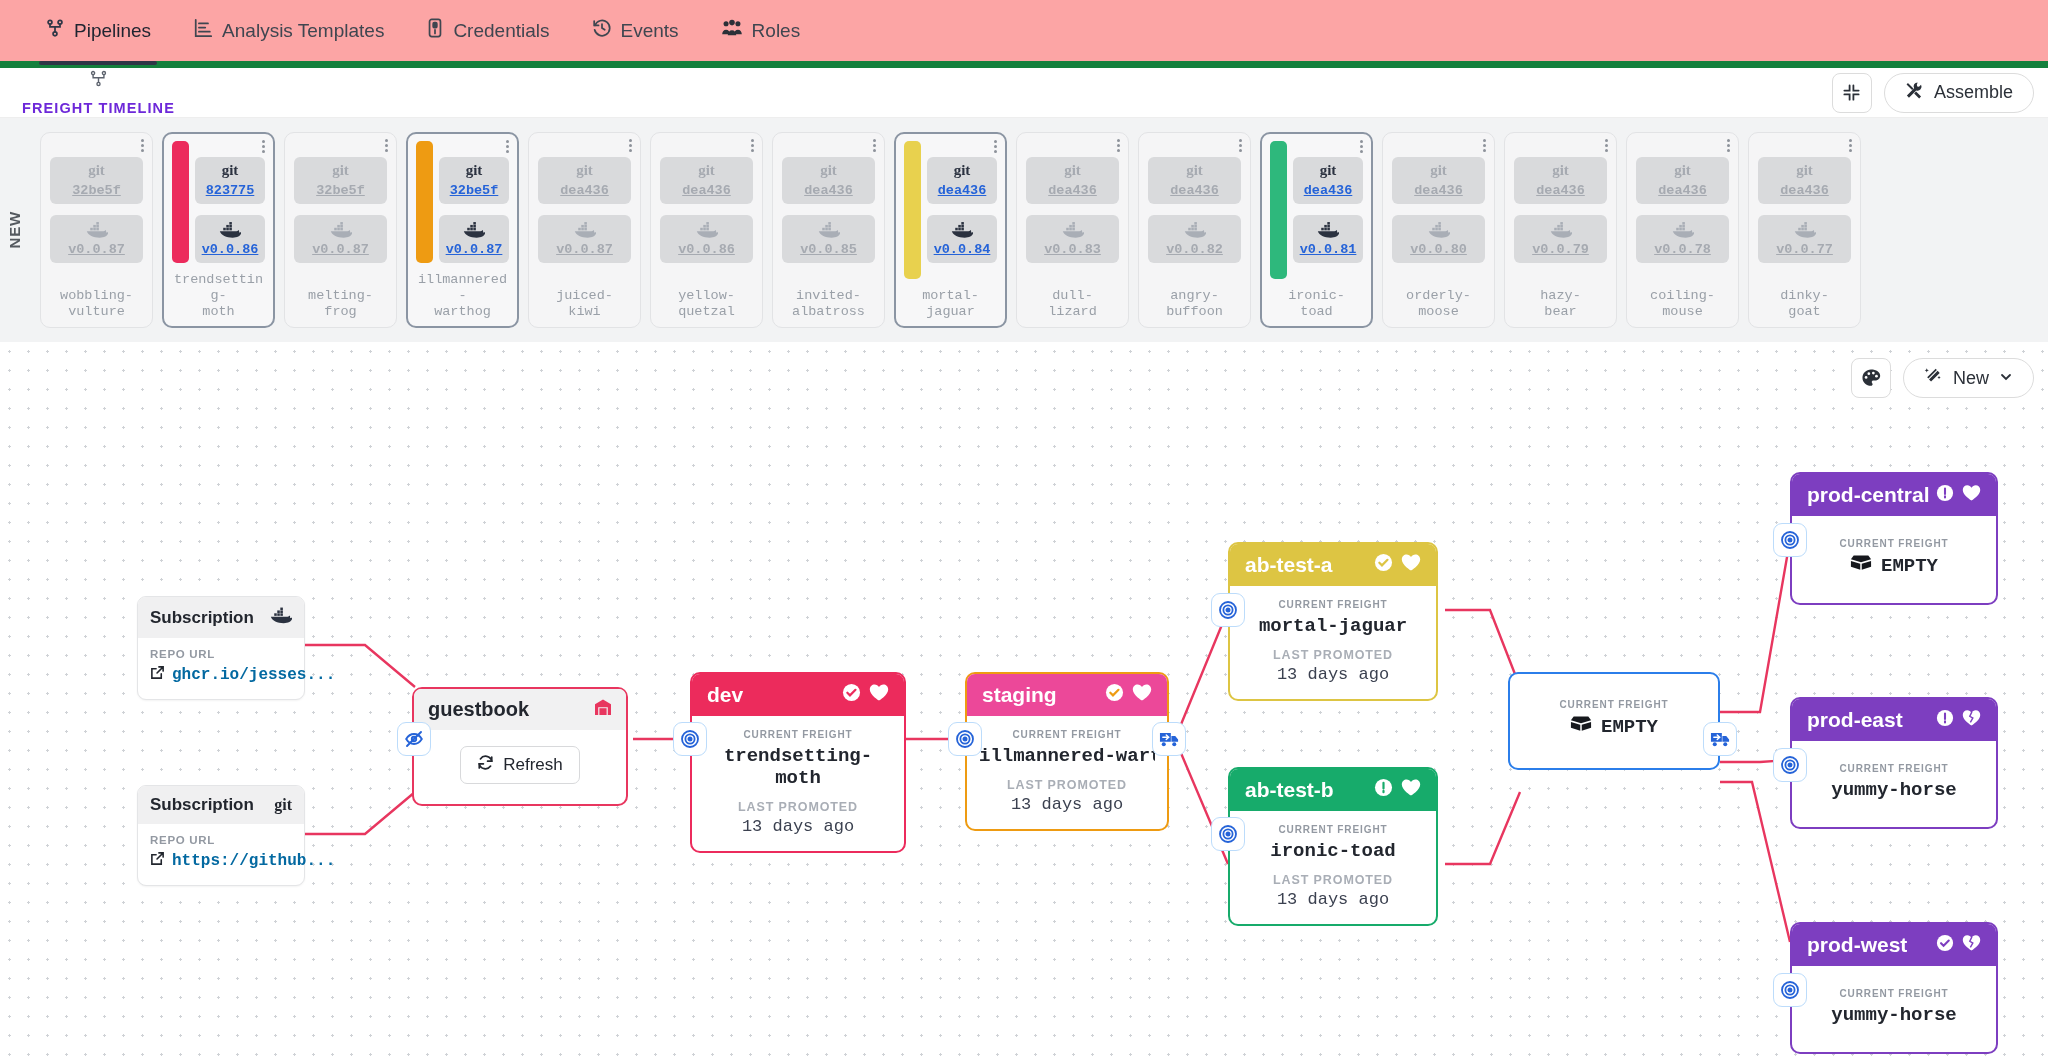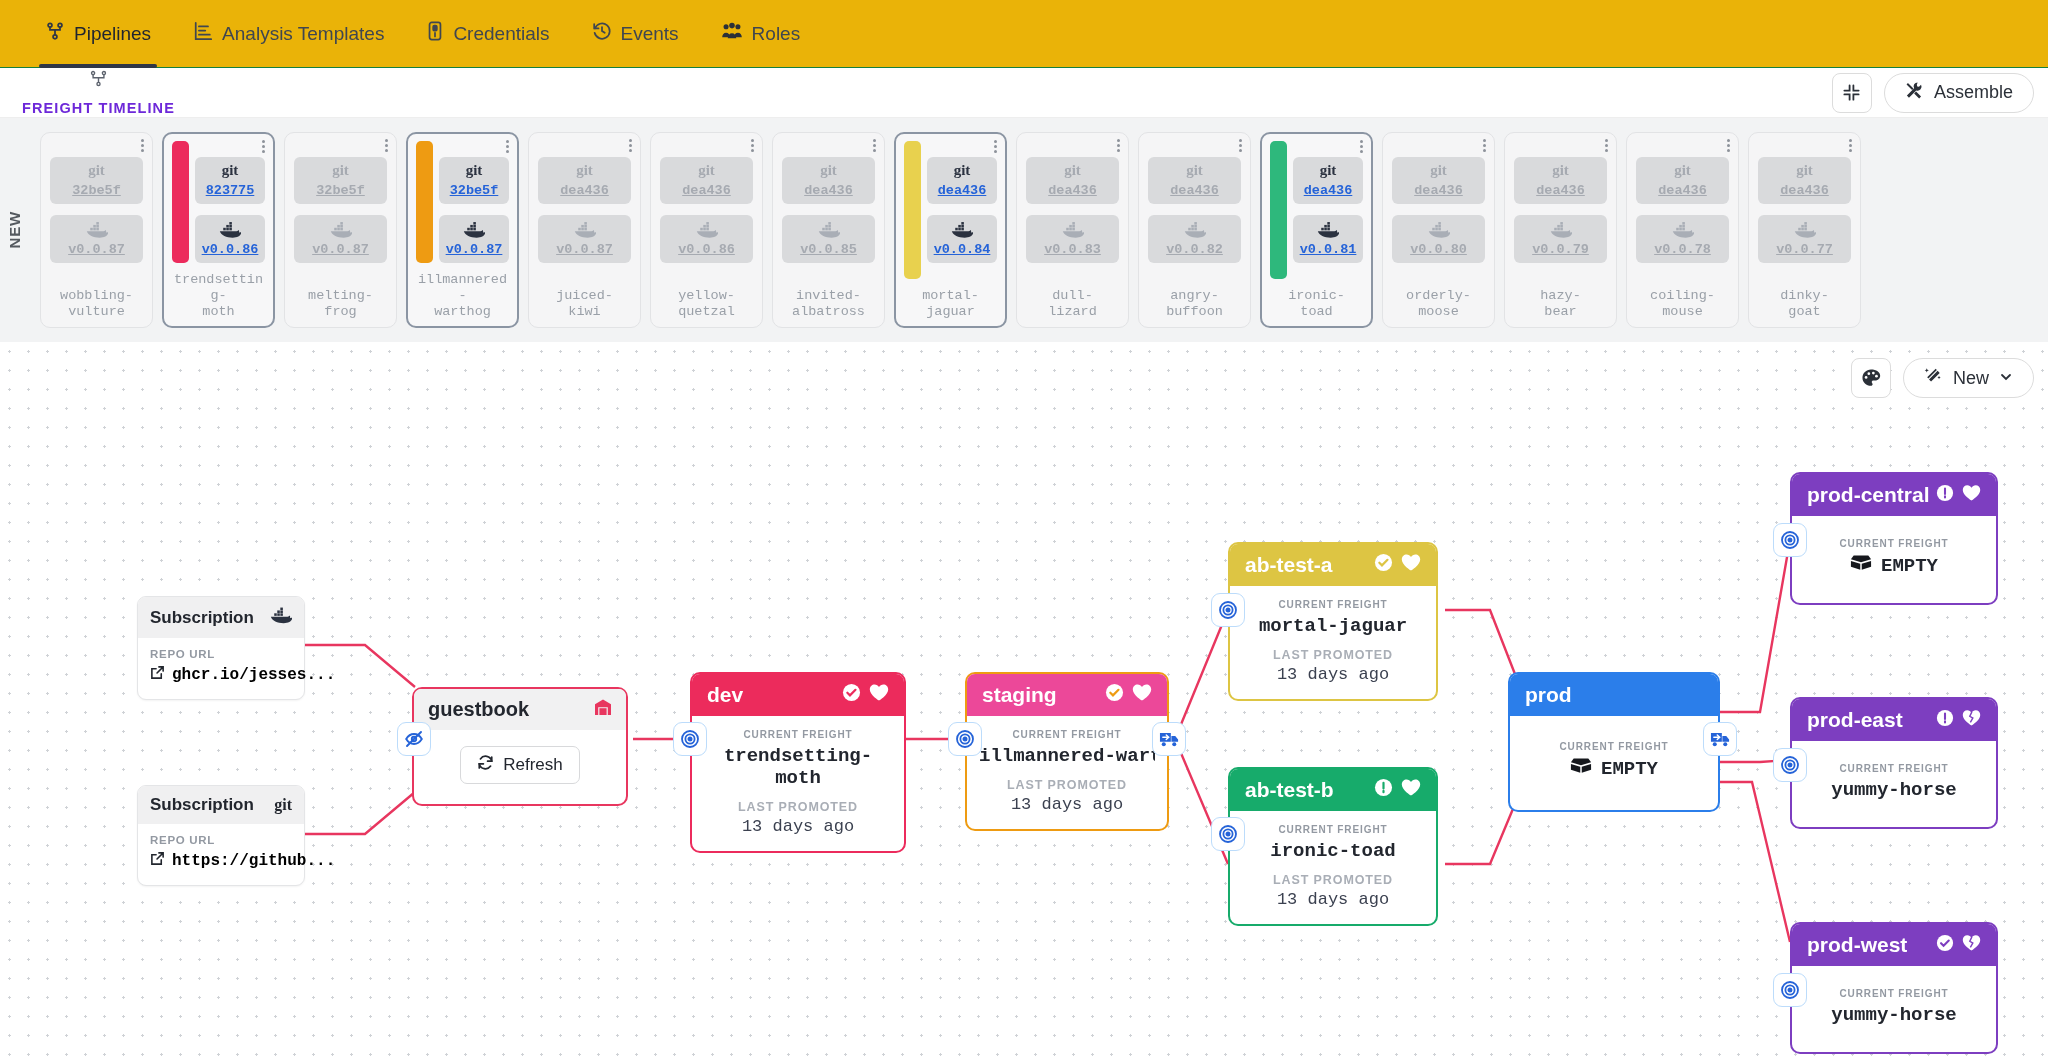--- a/index.html
+++ b/index.html
@@ -5,22 +5,22 @@
   * { box-sizing: border-box; margin: 0; padding: 0; }
   html, body {
     width: 2048px; height: 1064px;
     font-family: "Liberation Sans", sans-serif;
     background: #ffffff; overflow: hidden;
   }
 
   
   .topnav {
     height: 68px; display: flex; align-items: center;
-    padding: 0 24px; border-bottom: 1px solid #15803d;
-    background: #eab308; position: relative;
+    padding: 0 24px; border-bottom: 7px solid #15803d;
+    background: #fca5a5; position: relative;
   }
   .navtab {
     display: flex; align-items: center; gap: 9px;
     height: 68px; padding: 0 21px; color: #3f4650;
     font-size: 19px; cursor: pointer; position: relative;
   }
   .navtab.active { color: #1f2430; }
   .navtab.active::after {
     content: ""; position: absolute; left: 15px; right: 15px; bottom: 0;
     height: 4px; background: #2f3646; border-radius: 2px;
@@ -139,21 +139,21 @@
   }
   .subcard-hdr {
     background: #f0f0f1; border-radius: 8px 8px 0 0; padding: 9px 12px;
     display: flex; align-items: center; font-size: 17px; font-weight: 700; color: #22262e;
   }
   .subcard-hdr .sp { flex: 1; }
   .subcard-body { padding: 10px 12px 14px; }
   .subcard-body .lbl { font-size: 11.5px; letter-spacing: .7px; text-align: left; }
   .repourl {
     display: flex; align-items: center; gap: 7px; margin-top: 5px;
-    font-size: 16px; font-weight: 700; color: #000000;
+    font-size: 16px; font-weight: 700; color: #0369a1;
     font-family: "Liberation Mono", monospace; white-space: nowrap;
   }
 
   
   .whnode {
     position: absolute; width: 216px; background: #fff; border: 2px solid #e8365f;
     border-radius: 10px; z-index: 3;
   }
   .whnode-hdr {
     background: #f1f1f2; border-radius: 7px 7px 0 0; padding: 9px 14px;
@@ -954,24 +954,20 @@
   </div>
   <div class="handle" style="left:1211px; top:475px;">
     <svg width="20" height="20" viewBox="0 0 20 20" fill="none" stroke="#2563d8" stroke-width="1.8">
         <circle cx="10" cy="10" r="8"></circle>
         <circle cx="10" cy="10" r="4.6"></circle>
         <circle cx="10" cy="10" r="1.6" fill="#2563d8"></circle>
       </svg>
   </div>
 
   <div class="node" style="left:1508px; top:330px; width:212px; border:2px solid #2b7eea;">
-    <div class="node-hdr" style="background:#2b7eea;">
-      <span>prod</span>
-      <span class="sp"></span>
-    </div>
     <div class="node-body" style="padding:25px 12px 30px;">
       <div class="lbl">CURRENT FREIGHT</div>
       <div class="val empty">
         <span>
           <svg width="22" height="17" viewBox="0 0 24 18" fill="#16181d">
             <path d="M1 5.4l3-4h16l3 4-11 3.2z"></path>
               <path d="M1 7.4l10.2 3v6.4L1 13.6z"></path>
               <path d="M23 7.4l-10.2 3v6.4L23 13.6z"></path>
           </svg>
         </span>

